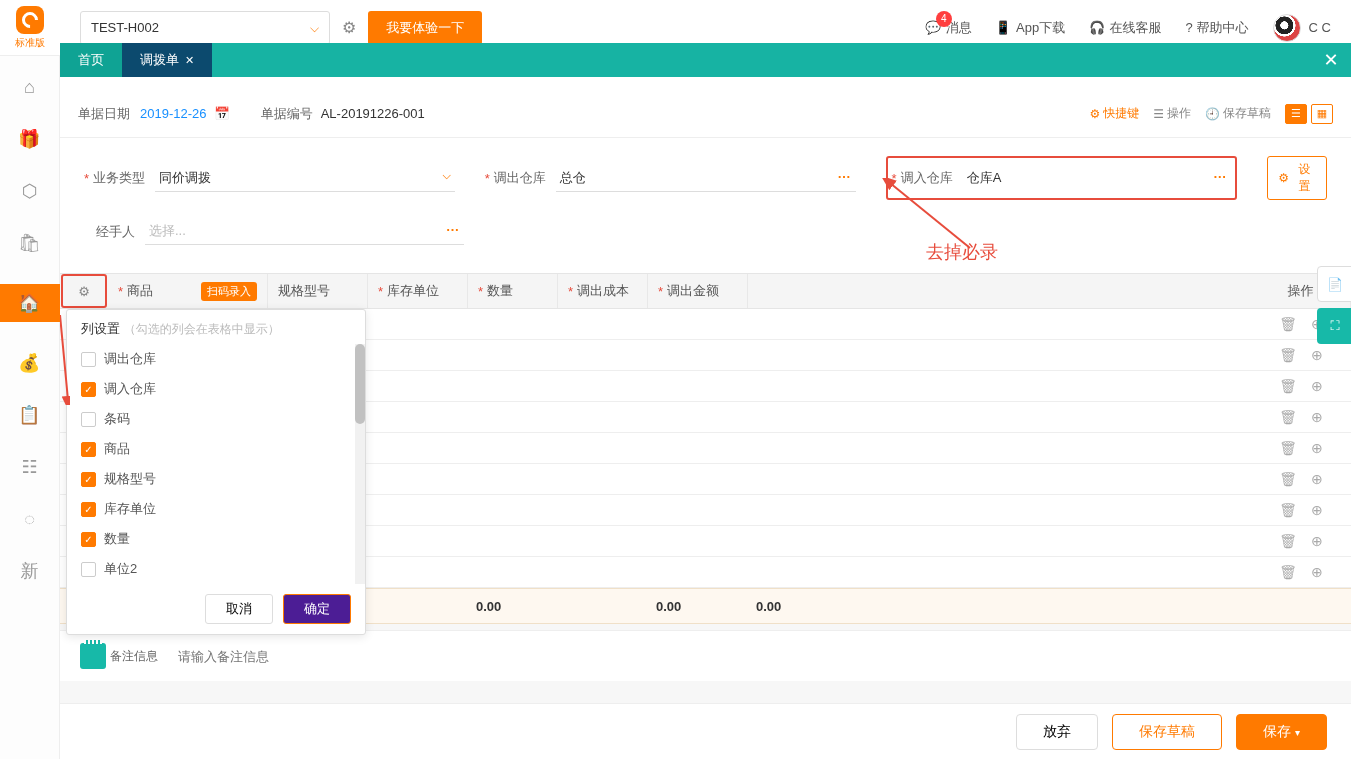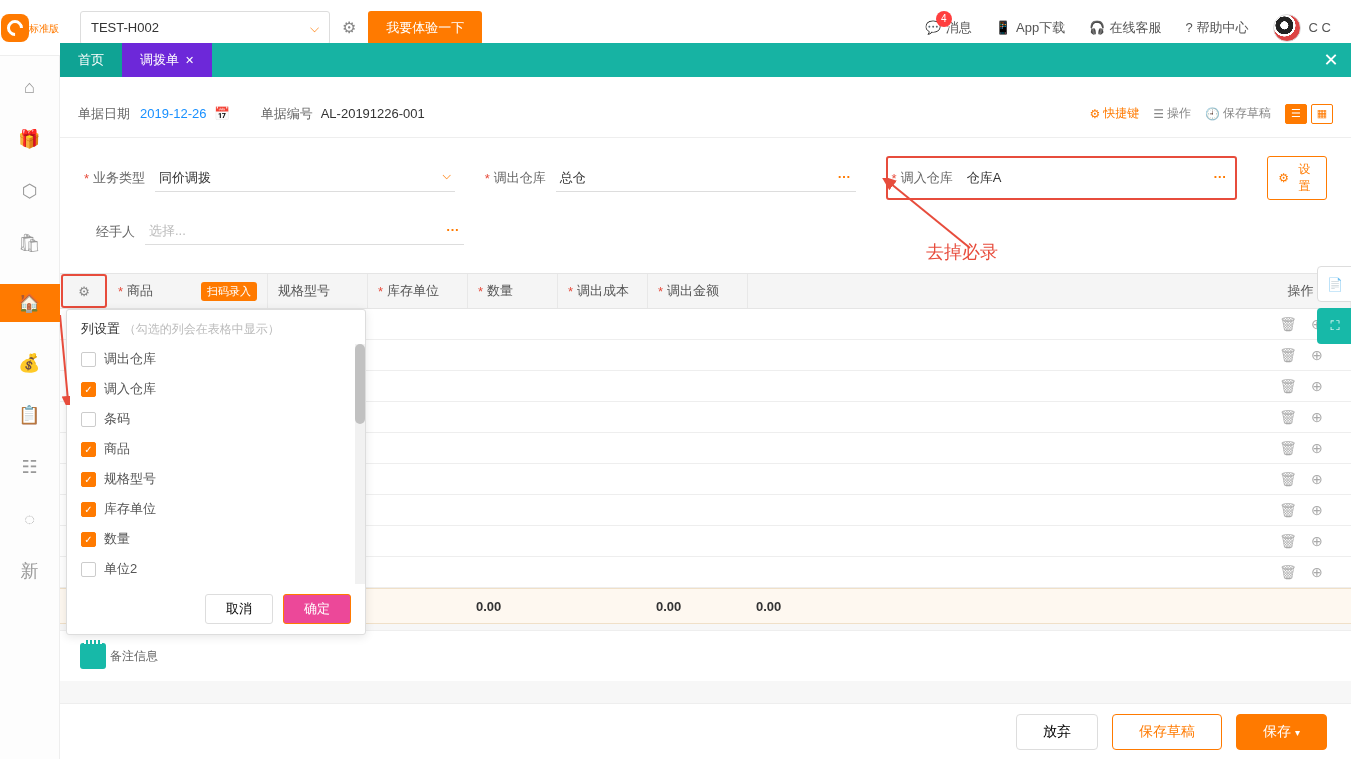--- a/index.html
+++ b/index.html
@@ -1,20 +1,20 @@
 <!DOCTYPE html>
 <html><head>
 <meta charset="utf-8">
 <style>
 * { margin: 0; padding: 0; box-sizing: border-box; font-family: "Microsoft YaHei", Arial, sans-serif; }
 body { background: #fff; font-size: 13px; color: #333; overflow: hidden; }
 
 
 .topbar { height: 56px; display: flex; align-items: center; padding: 0 20px 0 0; border-bottom: 1px solid #eee; }
-.logo-wrap { width: 60px; display:flex; flex-direction:row; align-items:center; justify-content:center;text-align:right; }
+.logo-wrap { width: 60px; display:flex; flex-direction:column; align-items:center; justify-content:center;text-align:right; }
 .logo-icon { width:28px; height:28px; background:#ff7a00; border-radius:8px; position:relative; }
 .logo-icon::after{content:"";position:absolute;inset:6px;border:3px solid #fff;border-radius:50%;border-bottom-color:transparent;transform:rotate(-45deg);}
 .logo-text { font-size:10px; color:#ff7a00; margin-top:2px;}
 .selectbox { margin-left:20px; width:250px; height:34px; border:1px solid #ddd; border-radius:3px; display:flex; align-items:center; padding:0 10px; justify-content:space-between;}
 .chev { color:#ff7a00; font-size:12px;}
 .gearbtn { margin-left:12px; color:#888; font-size:16px;}
 .tryout { margin-left:12px; height:34px; padding:0 18px; background:#ff7a00; color:#fff; border:none; border-radius:3px; font-size:13px;}
 .spacer{flex:1;}
 .toplink{display:flex;align-items:center;gap:4px;color:#555;margin-left:24px;font-size:13px;position:relative;}
 .badge{position:absolute;top:-8px;left:10px;background:#ff3e3e;color:#fff;border-radius:10px;font-size:10px;min-width:16px;height:16px;display:flex;align-items:center;justify-content:center;}
@@ -23,21 +23,21 @@
 
 
 .leftnav{position:absolute;top:56px;bottom:0;left:0;width:60px;background:#fdfdfd;border-right:1px solid #eee;display:flex;flex-direction:column;align-items:center;padding-top:20px;gap:30px;}
 .navicon{width:22px;height:22px;color:#999;display:flex;align-items:center;justify-content:center;font-size:18px;}
 .navicon.active{background:#ff7a00;color:#fff;width:60px;height:38px;}
 
 
 .tabbar{position:absolute;left:60px;right:0;top:43px;height:34px;background:#17b3a3;display:flex;align-items:stretch;}
 .tab{padding:0 18px;display:flex;align-items:center;color:rgba(255,255,255,.85);font-size:13px;gap:6px;}
 .tab.home{background:#0fa394;color:#fff;}
-.tab.active{background:#6d28d9;color:#fff;}
+.tab.active{background:#0c4a6e;color:#fff;}
 .tab .x{font-size:11px;}
 .closeall{margin-left:auto;width:40px;display:flex;align-items:center;justify-content:center;color:#fff;font-size:18px;}
 
 
 .page{position:absolute;left:60px;right:0;top:90px;bottom:0;background:#f7f7f7;overflow:hidden;}
 .pagehead{height:48px;display:flex;align-items:center;padding:0 18px;background:#fff;border-bottom:1px solid #eee;}
 .lbl{color:#666;font-size:13px;}
 .dateval{color:#1890ff;margin-left:10px;}
 .calicon{color:#ff7a00;margin-left:8px;}
 .docno{margin-left:30px;color:#666;}
@@ -84,21 +84,21 @@
 .poptitle{padding:10px 14px 6px;font-size:13px;color:#333;}
 .pophint{color:#bbb;font-size:12px;}
 .poplist{max-height:260px;overflow:hidden;position:relative;}
 .popitem{display:flex;align-items:center;gap:8px;padding:6px 14px;font-size:13px;color:#555;}
 .cb{width:15px;height:15px;border:1px solid #ccc;border-radius:2px;display:flex;align-items:center;justify-content:center;color:#fff;font-size:10px;}
 .cb.on{background:#ff7a00;border-color:#ff7a00;}
 .popscroll{position:absolute;right:0;top:0;bottom:0;width:10px;background:#f1f1f1;}
 .popscrollthumb{background:#c1c1c1;height:80px;width:100%;border-radius:5px;}
 .popfoot{display:flex;justify-content:flex-end;gap:10px;padding:10px 14px;}
 .btn{padding:5px 20px;border-radius:3px;font-size:13px;border:1px solid #ddd;background:#fff;}
-.btn.pri{background:#ec4899;color:#fff;border-color:#ff7a00;}
+.btn.pri{background:#4c1d95;color:#fff;border-color:#ff7a00;}
 
 .popup-arrow{position:absolute;top:42px;left:-70px;z-index:11;pointer-events:none;}
 
 
 .remark{background:#fff;display:flex;align-items:center;padding:12px 20px;gap:20px;margin-top:6px;border-top:1px solid #eee;}
 .remarkicon{display:flex;flex-direction:row;align-items:center;gap:4px;}
 .notepad{width:26px;height:26px;background:#17b9a8;border-radius:3px;position:relative;}
 .notepad::before{content:"";position:absolute;top:-3px;left:4px;right:4px;height:4px;background:#17b9a8;border-radius:2px 2px 0 0;background-image:repeating-linear-gradient(90deg,#fff 0 2px,transparent 2px 4px);}
 .remarkinput{flex:1;border:none;color:#bbb;font-size:13px;}
 
@@ -451,20 +451,21 @@
         </defs>
       <line x1="70" y1="0" x2="78" y2="85" stroke="#e74c3c" stroke-width="2" marker-end="url(#ah2)"></line>
     </svg>
   </div>
 
   <div class="remark">
     <div class="remarkicon">
       <div class="notepad"></div>
       <span style="font-size:12px;color:#666;">备注信息</span>
     </div>
+    <input class="remarkinput" placeholder="请输入备注信息" style="">
   </div>
 
   <div class="footer">
     <button class="fbtn">放弃</button>
     <button class="fbtn outline">保存草稿</button>
     <button class="fbtn pri"><span>保存</span> <span style="font-size:10px;">▾</span></button>
   </div>
 
   <div class="floatbtn note">📄</div>
   <div class="floatbtn expand">⛶</div>

